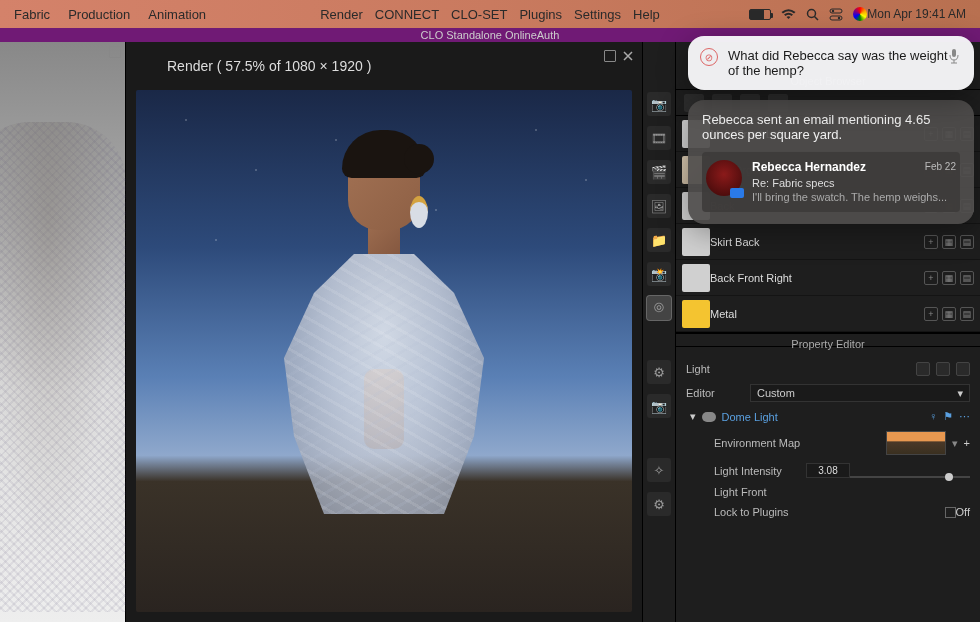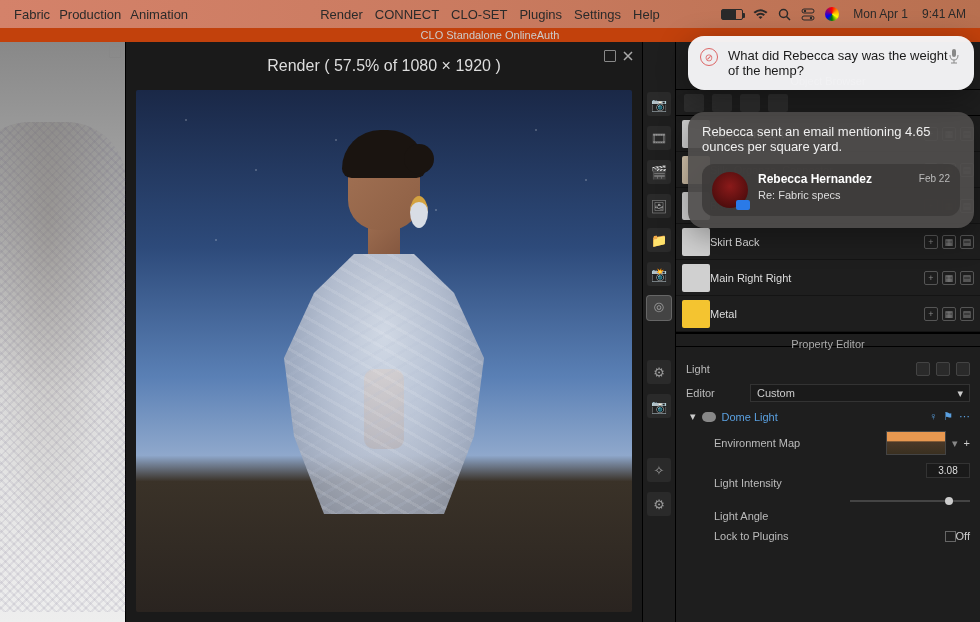--- a/index.html
+++ b/index.html
@@ -1,40 +1,40 @@
 <!DOCTYPE html>
 <html><head>
 <meta charset="utf-8">
 <style>
 * { margin: 0; padding: 0; box-sizing: border-box; font-family: -apple-system, BlinkMacSystemFont, "Helvetica Neue", Arial, sans-serif; }
 body { width: 980px; height: 622px; overflow: hidden; background: #1a1a1a; position: relative; }
 
 
 .menubar { height: 28px; background: linear-gradient(90deg, #d4826a 0%, #c97a5f 50%, #b87050 100%); display: flex; align-items: center; padding: 0 14px; font-size: 13px; color: #2a2a2a; justify-content: space-between; }
-.menubar-left { display: flex; gap: 9px; }
+.menubar-left { display: flex; gap: 18px; }
 .menubar-center { display: flex; gap: 12px; position: absolute; left: 50%; transform: translateX(-50%); }
-.menubar-right { display: flex; gap: 14px; align-items: center; font-size: 12px; margin-left: 40px; }
+.menubar-right { display: flex; align-items: center; font-size: 12px; margin-left: 40px; }
 .menubar span { cursor: default; }
 .status-icons { display: flex; gap: 10px; align-items: center; }
 .battery-icon { width: 22px; height: 11px; border: 1px solid #2a2a2a; border-radius: 2px; position: relative; }
 .battery-icon::after { content:''; position:absolute; right:-3px; top:3px; width:2px; height:5px; background:#2a2a2a; border-radius:0 1px 1px 0; }
 .battery-fill { width: 70%; height: 100%; background: #2a2a2a; }
 .rainbow-circle { width: 14px; height: 14px; border-radius: 50%; background: conic-gradient(red, orange, yellow, green, blue, purple, red); }
 
 
-.window-title { height: 14px; background: #c2410c; color: #ccc; font-size: 11px; text-align: center; padding-top: 0; line-height: 14px; font-weight: 500; }
+.window-title { height: 14px; background: #701a75; color: #ccc; font-size: 11px; text-align: center; padding-top: 0; line-height: 14px; font-weight: 500; }
 
 
 .workspace { display: flex; height: calc(622px - 42px); }
 .left-panel { width: 126px; background: linear-gradient(180deg, #888 0%, #aaa 30%, #ddd 60%, #eee 100%); position: relative; border-right: 1px solid #000; }
 .left-panel-header { height: 48px; display:flex; justify-content:flex-end; align-items:flex-start; padding: 4px; }
 .wireframe-figure { position:absolute; top:80px; left:-30px; width:156px; height:490px; background: radial-gradient(ellipse at 50% 20%, rgba(100,90,80,0.4), transparent 60%), repeating-linear-gradient(45deg, rgba(80,70,110,0.15) 0 2px, transparent 2px 6px), repeating-linear-gradient(-45deg, rgba(80,70,110,0.15) 0 2px, transparent 2px 6px); border-radius: 60px 60px 0 0; opacity:0.6; }
 
 .center-panel { flex: 1; background: #1a1a1a; display: flex; flex-direction: column; }
-.render-header { height: 48px; display: flex; align-items: center; justify-content: center; color: #ddd; font-size: 16px; position: relative; }
+.render-header { height: 48px; display: flex; align-items: center; color: #ddd; font-size: 14px; position: relative; margin-left: 41px; }
 .render-close { position:absolute; right:8px; top:8px; display:flex; gap:6px; }
 .render-viewport { flex:1; margin: 0 10px 10px 10px; background: linear-gradient(180deg, #1a2847 0%, #2d4a7a 30%, #5a80b5 55%, #8fa8cc 70%, #3a3228 75%, #2a2420 100%); position: relative; overflow: hidden; border-radius: 2px; }
 .stars { position:absolute; inset:0; background-image: radial-gradient(1px 1px at 50px 30px, #fff, transparent), radial-gradient(1px 1px at 120px 80px, #fff, transparent), radial-gradient(1px 1px at 200px 50px, #fff, transparent), radial-gradient(1px 1px at 300px 120px, #fff, transparent), radial-gradient(1px 1px at 400px 40px, #fff, transparent), radial-gradient(1px 1px at 450px 90px, #fff, transparent), radial-gradient(1px 1px at 80px 150px, #fff, transparent), radial-gradient(1px 1px at 250px 180px, #fff, transparent); opacity:0.7; }
 .model { position:absolute; left:50%; top:48px; transform:translateX(-50%); width:320px; height:480px; }
 .model-head { width:72px; height:92px; background: linear-gradient(135deg, #a47355, #8d5f44); border-radius: 36px 36px 30px 30px; margin: 0 auto; position:relative; }
 .model-hair { position:absolute; top:-8px; left:-6px; right:-6px; height:48px; background:#1a1410; border-radius: 40px 40px 10px 10px; }
 .model-bun { position:absolute; top:6px; right:-14px; width:30px; height:30px; background:#1a1410; border-radius:50%; }
 .model-earring { position:absolute; top:58px; right:-8px; width:18px; height:32px; background:#d8dde5; border-radius:50%; border-top:6px solid #d4a340; }
 .model-neck { width:32px; height:28px; background: linear-gradient(135deg, #9b6b4e, #855840); margin: -4px auto 0; }
 .model-torso { width:200px; height:260px; margin: 0 auto; position:relative; }
@@ -69,31 +69,31 @@
 .prop-label-wide { color: #bbb; width: 120px; padding-left: 28px; }
 .preset-select { flex:1; background:#1a1a1a; border:1px solid #333; color:#ccc; padding:2px 6px; font-size:11px; height: 18px; display:flex; align-items:center; justify-content:space-between; }
 .dome-light-row { display:flex; align-items:center; gap:6px; color:#5aa0e0; font-size:11px; padding-left: 4px; }
 .dome-light-row .tri { color:#ccc; cursor:pointer; }
 .dome-cloud { width:14px; height:10px; background:#888; border-radius:6px; }
 .dome-right-icons { margin-left:auto; display:flex; gap:6px; color:#5aa0e0; }
 .env-thumb { width: 60px; height: 24px; background: linear-gradient(180deg, #e89850 40%, #4a3828 45%, #3a3020 100%); border:1px solid #444; }
 .value-box { background:#1a1a1a; border:1px solid #333; color:#ddd; padding: 1px 6px; min-width: 44px; text-align:center; font-size:10px; }
 .slider-track { width: 120px; height: 2px; background:#444; position:relative; margin-top:6px; }
 .slider-thumb { position:absolute; top:-3px; width:8px; height:8px; background:#ccc; border-radius:50%; }
-.control-right { margin-left:auto; display:flex; flex-direction:column; align-items:flex-end; gap:16px; }
+.control-right { margin-left:auto; display:flex; flex-direction:row; align-items:flex-end; gap:0; }
 .checkbox-sq { width:11px; height:11px; border:1px solid #666; display:inline-block; }
 .top-right-icons { display:flex; gap:6px; margin-left:auto; }
 .small-ic { width:14px; height:14px; background:#2a2a2a; border:1px solid #444; border-radius:2px; cursor:pointer; }
 
 
 .siri-card { position: absolute; top: 36px; right: 6px; width: 286px; background: rgba(245,245,247,0.97); border-radius: 16px; box-shadow: 0 8px 30px rgba(0,0,0,0.35); padding: 12px 14px 12px 40px; font-size: 13px; color: #1a1a1a; z-index: 100; }
 .siri-card-icon { position:absolute; left:12px; top:12px; width:18px; height:18px; border-radius:50%; border:1px solid #d66; display:flex; align-items:center; justify-content:center; color:#d66; font-size:10px; }
 .siri-mic { position:absolute; right:12px; top:12px; width:16px; height:16px; color:#888; }
-.siri-response { position: absolute; top: 112px; right: 6px; width: 286px; background: rgba(80,78,76,0.93); border-radius: 16px; box-shadow: 0 8px 30px rgba(0,0,0,0.35); padding: 12px 14px; font-size: 13px; color: #eee; z-index: 99; }
-.siri-email { margin-top: 10px; background: rgba(60,58,56,0.85); border-radius: 12px; padding: 8px 10px; display:flex; gap:10px; align-items:flex-start; }
+.siri-response { position: absolute; top: 100px; right: 6px; width: 286px; background: rgba(80,78,76,0.93); border-radius: 16px; box-shadow: 0 8px 30px rgba(0,0,0,0.35); padding: 12px 14px; font-size: 13px; color: #eee; z-index: 99; }
+.siri-email { margin-top: 10px; background: rgba(60,58,56,0.85); border-radius: 4px; padding: 8px 4px; display:flex; gap:10px; align-items:flex-start; }
 .siri-avatar { width: 36px; height: 36px; border-radius: 50%; background: radial-gradient(circle at 50% 40%, #8b1a1a, #3a0808); flex-shrink:0; position:relative; }
 .siri-avatar::after { content:''; position:absolute; bottom:-2px; right:-2px; width:14px; height:10px; background:#2a7ae8; border-radius:2px; }
 .siri-email-text { flex:1; font-size:11px; line-height:1.3; }
 .siri-email-name { font-weight:600; color:#fff; font-size:12px; }
 .siri-email-date { float:right; color:#bbb; font-size:10px; }
 .siri-email-subj { color:#ddd; }
 .siri-email-prev { color:#aaa; }
 
 .pop-icon { width:12px; height:12px; border:1px solid #888; border-radius:1px; display:inline-block; }
 svg { display:block; }
@@ -235,21 +235,21 @@
     <div class="obj-thumb plain"></div>
     <div class="obj-name">Skirt Back</div>
     <div class="obj-icons">
       <div class="obj-icon-btn">+</div>
       <div class="obj-icon-btn">▦</div>
       <div class="obj-icon-btn">▤</div>
     </div>
         </div>
         <div class="obj-row">
     <div class="obj-thumb plain"></div>
-    <div class="obj-name">Main Right Right</div>
+    <div class="obj-name">Back Front Right</div>
     <div class="obj-icons">
       <div class="obj-icon-btn">+</div>
       <div class="obj-icon-btn">▦</div>
       <div class="obj-icon-btn">▤</div>
     </div>
         </div>
         <div class="obj-row">
     <div class="obj-thumb yellow"></div>
     <div class="obj-name">Metal</div>
     <div class="obj-icons">
@@ -298,21 +298,21 @@
       <div class="prop-row">
         <span class="prop-label-wide">Light Intensity</span>
         <div class="control-right">
           <div class="value-box">3.08</div>
           <div class="slider-track">
               <div class="slider-thumb" style="left:95px"></div>
             </div>
         </div>
       </div>
       <div class="prop-row">
-        <span class="prop-label-wide">Light Angle</span>
+        <span class="prop-label-wide">Light Front</span>
       </div>
       <div class="prop-row">
         <span class="prop-label-wide">Lock to Plugins</span>
         <div style="margin-left:auto; display:flex; align-items:center; ">
           <span class="checkbox-sq"></span>
           <span>Off</span>
         </div>
       </div>
     </div>
   </div>
@@ -326,15 +326,16 @@
     </svg>
   <div>What did Rebecca say was the weight of the hemp?</div>
 </div>
 <div class="siri-response">
   <div>Rebecca sent an email mentioning 4.65 ounces per square yard.</div>
   <div class="siri-email">
     <div class="siri-avatar"></div>
     <div class="siri-email-text">
       <div><span class="siri-email-name">Rebecca Hernandez</span><span class="siri-email-date">Feb 22</span></div>
       <div class="siri-email-subj">Re: Fabric specs</div>
+      <div class="siri-email-prev">I'll bring the swatch. The hemp weighs...</div>
     </div>
   </div>
 </div>
 
 </body></html>

